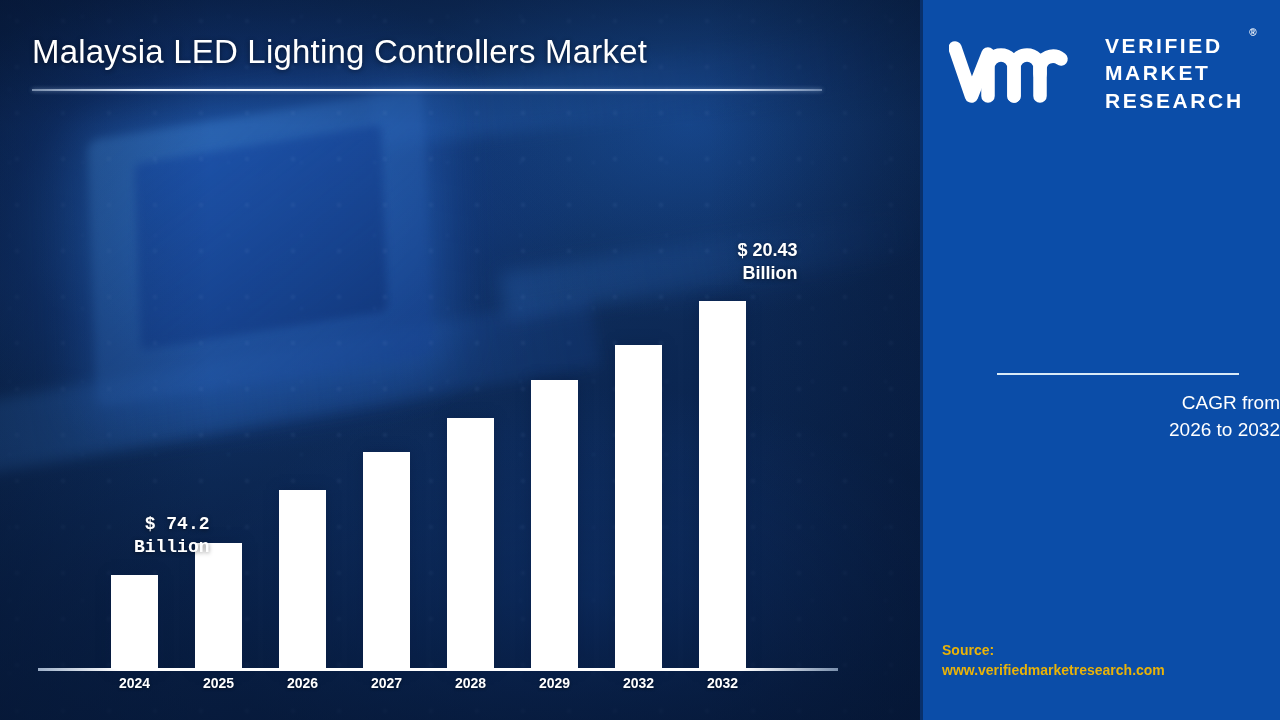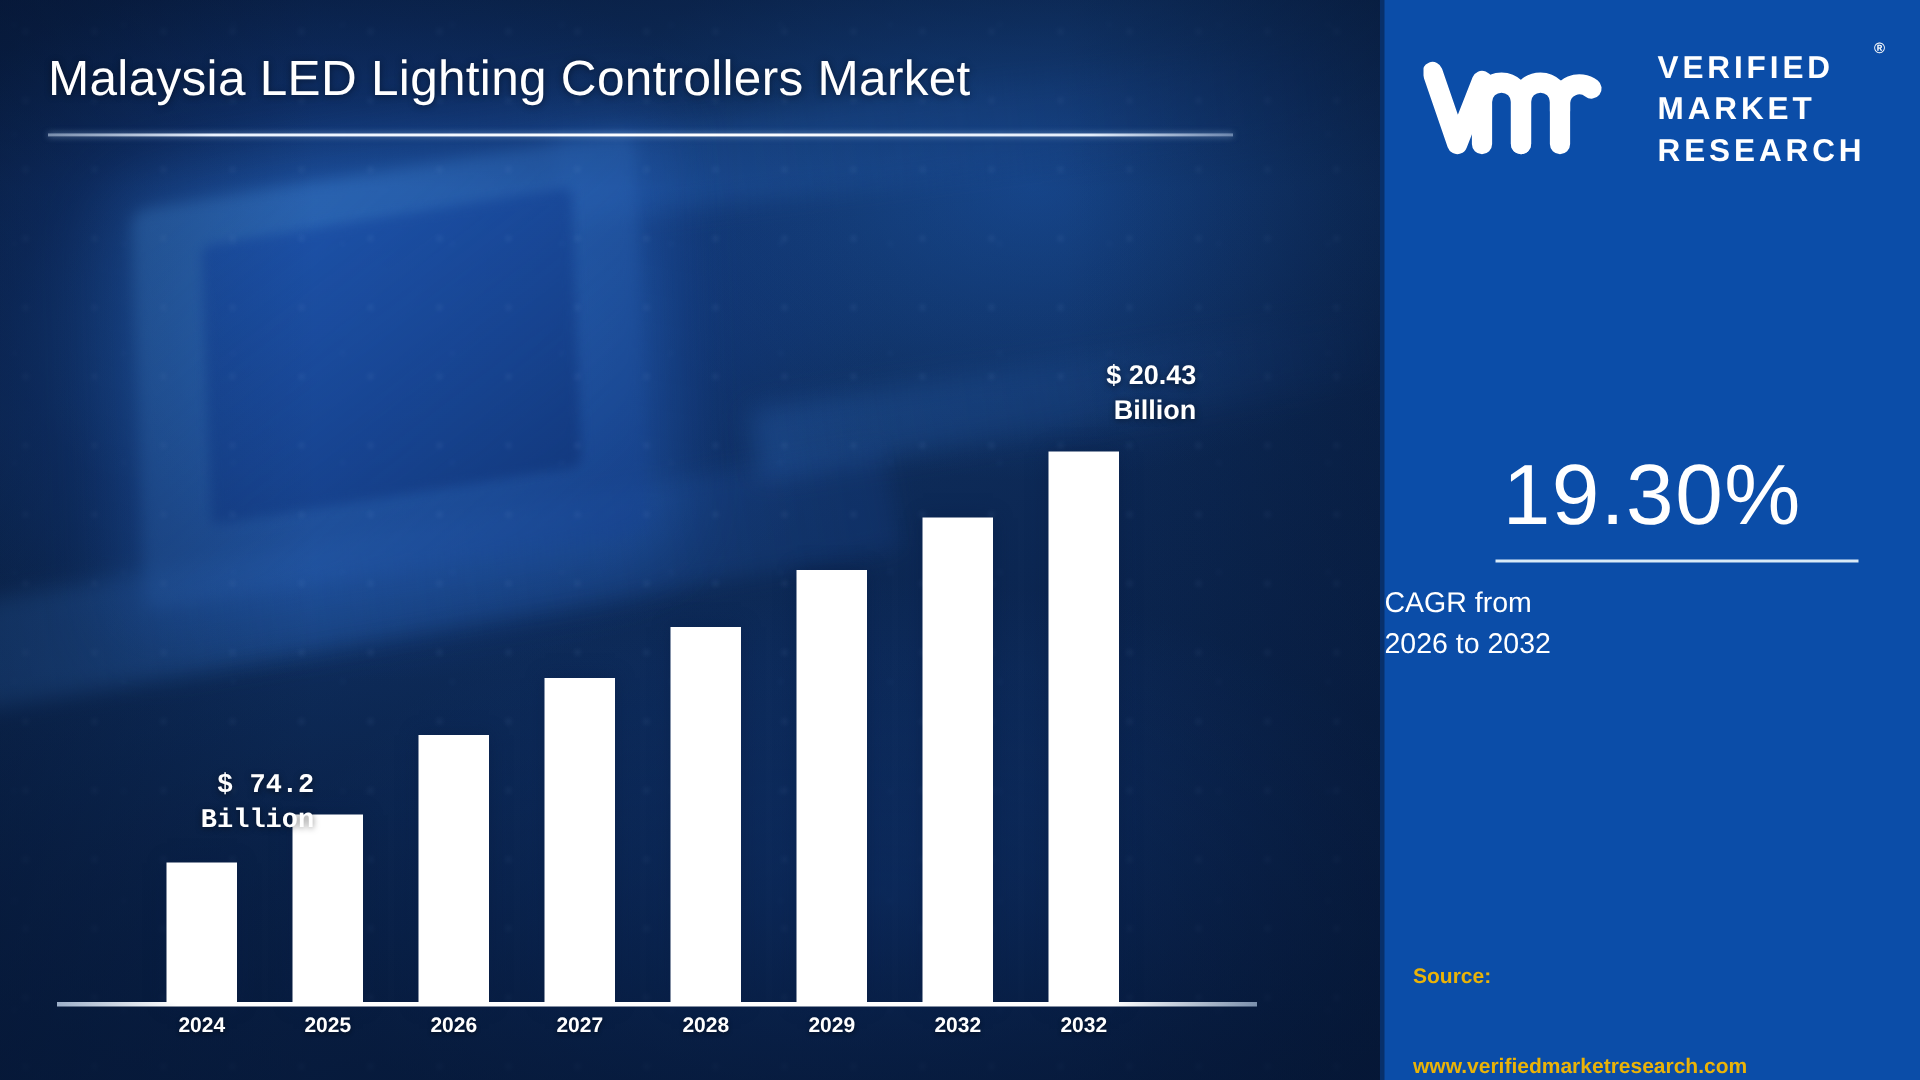--- a/index.html
+++ b/index.html
@@ -133,28 +133,28 @@
     position:absolute; left:0; right:0; top:297px;
     text-align:center; color:#ffffff;
     font-size:57px; font-weight:300; letter-spacing:1px;
   }
   #cagr-divider {
     position:absolute; left:74px; top:373px; width:242px; height:2px;
     background:#d9eaf7;
   }
   #cagr-caption {
     position:absolute; left:0; right:0; top:390px;
-    text-align:left; color:#ffffff;
+    text-align:right; color:#ffffff;
     font-size:19px; font-weight:400; line-height:1.42;
   }
   #source-block {
     position:absolute; left:19px; top:640px;
     color:#eab308; font-size:14px; font-weight:700; line-height:1.45;
   }
-  #source-url { display:block;margin-top:40px; }
+  #source-url { display:block; }
 </style>
 </head>
 <body>
 
 <div id="page">
 
   <section id="chart-panel">
 
     <div class="bg-layer">
       <div class="bg-base" style="position:absolute;inset:0;"></div>
@@ -212,21 +212,20 @@
         </g>
       </svg>
       <div id="logo-text">
         <span>VERIFIED</span><br>
         <span>MARKET</span><br>
         <span>RESEARCH</span>
         <span id="logo-reg">®</span>
       </div>
     </div>
 
-    <div id="cagr-value">19.30%</div>
     <div id="cagr-divider"></div>
     <div id="cagr-caption">
       <span>CAGR from</span><br>
       <span>2026 to 2032</span>
     </div>
 
     <div id="source-block">
       <span>Source:</span>
       <span id="source-url">www.verifiedmarketresearch.com</span>
     </div>

